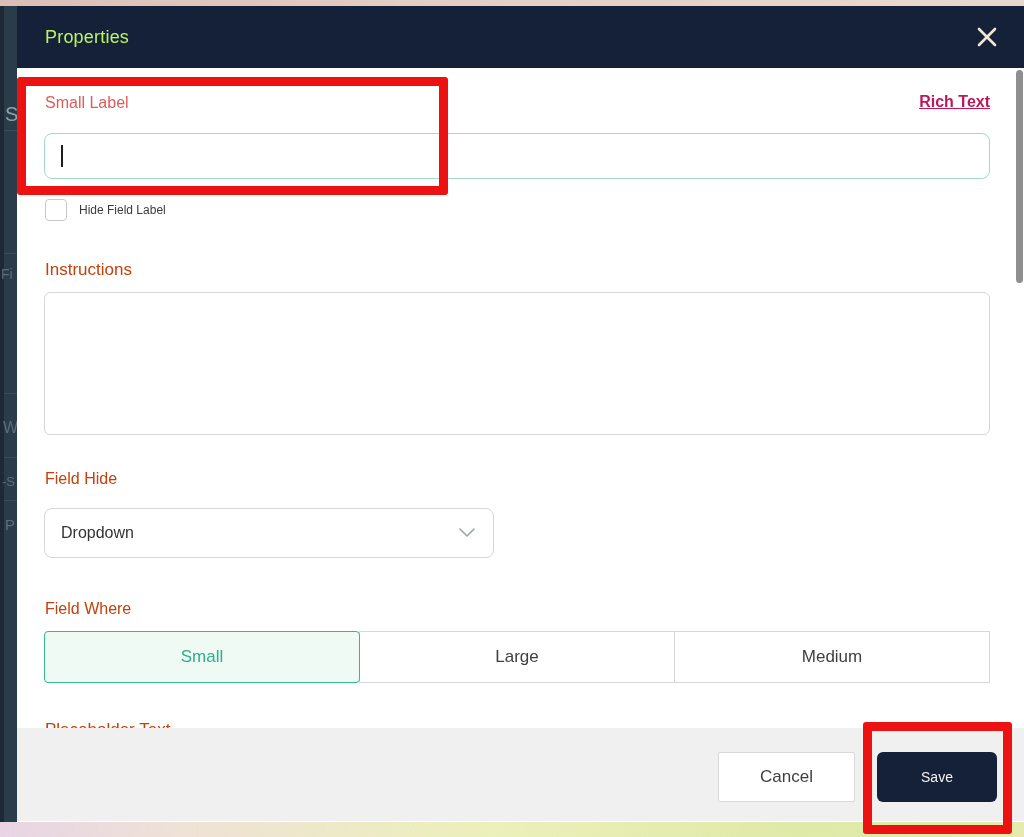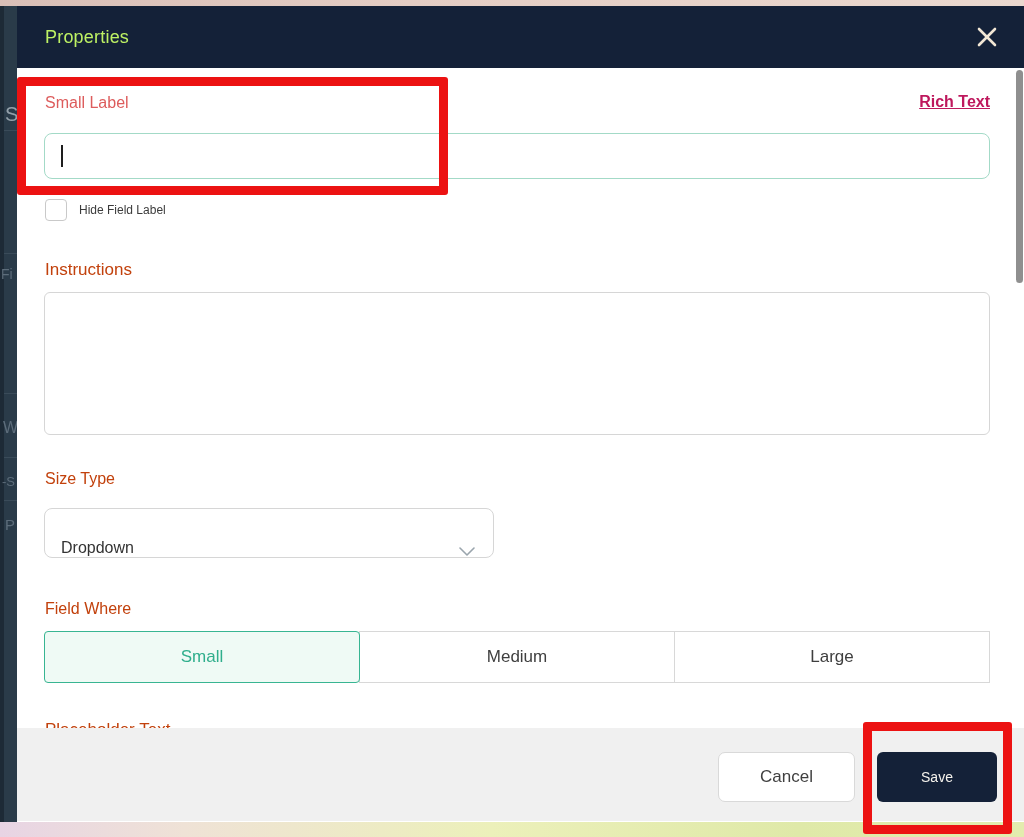--- a/index.html
+++ b/index.html
@@ -48,35 +48,35 @@
   .plain-label { position:absolute; left:28px; font-size:16px; color:#c2410c; }
   .lbl-instructions { top:254px; font-size:17px; }
   .lbl-field-type { top:464px; }
   .lbl-field-size { top:594px; }
   .lbl-placeholder { top:714px; font-size:17px; z-index:1; }
 
   .textarea-box { position:absolute; left:27px; top:286px; width:946px; height:143px;
     border:1px solid #d6d6d6; border-radius:6px; background:#fff; }
 
   .select-box { position:absolute; left:27px; top:502px; width:450px; height:50px; border:1px solid #d6d6d6;
-    border-radius:8px; background:#fff; display:flex; align-items:flex-end; justify-content:space-between;
+    border-radius:8px; background:#fff; display:flex; align-items:center; justify-content:space-between;
     padding:0 18px 0 16px; cursor:pointer; }
   .select-value { font-size:16px; color:#333; }
 
   .segmented { position:absolute; left:27px; top:625px; width:946px; height:52px; display:flex; }
   .segment { flex:1; display:flex; align-items:center; justify-content:center; font-size:17px;
     background:#fff; border:1px solid #d8d8d8; color:#3f3f3f; cursor:pointer; }
   .segment + .segment { margin-left:-1px; }
   .segment.selected { background:#effaf5; border:1.5px solid #38b592; border-radius:4px; color:#2fae8c; z-index:2; }
 
   .scroll-thumb { position:absolute; left:999px; top:64px; width:7px; height:213px; background:#8f8f8f; border-radius:4px; }
 
   .modal-footer { position:absolute; left:0; top:722px; width:1007px; height:93px; background:#f0f0f0; z-index:3; }
   .cancel-btn { position:absolute; left:701px; top:24px; width:137px; height:50px; background:#fff;
-    border:1px solid #d9d9d9; border-radius:7px; font-size:17px; color:#3f3f3f;
+    border:1px solid #d9d9d9; border-radius:2px; font-size:17px; color:#3f3f3f;
     font-family:"Liberation Sans", sans-serif; cursor:pointer; }
   .save-btn { position:absolute; left:860px; top:24px; width:120px; height:50px; background:#142138;
     border:none; border-radius:6px; font-size:14px; color:#f5f2ec;
     font-family:"Liberation Sans", sans-serif; cursor:pointer; }
 
   
   .annot { position:absolute; border:9px solid #ec1212; border-radius:3px; z-index:5; pointer-events:none; }
   .annot-1 { left:17px; top:77px; width:431px; height:118px; }
   .annot-2 { left:863px; top:722px; width:149px; height:112px; }
 </style>
@@ -126,33 +126,33 @@
     </div>
 
     <div class="checkbox-row">
       <span class="checkbox-box"></span>
       <span class="checkbox-label">Hide Field Label</span>
     </div>
 
     <span class="plain-label lbl-instructions">Instructions</span>
     <div class="textarea-box"></div>
 
-    <span class="plain-label lbl-field-type">Size Type</span>
+    <span class="plain-label lbl-field-type">Field Hide</span>
     <div class="select-box">
       <span class="select-value">Dropdown</span>
       <svg width="16" height="10" viewBox="0 0 16 10">
         <polyline points="1,1 8,8 15,1" fill="none" stroke="#9aa5ad" stroke-width="1.6" stroke-linecap="round" stroke-linejoin="round"></polyline>
       </svg>
     </div>
 
     <span class="plain-label lbl-field-size">Field Where</span>
     <div class="segmented">
       <div class="segment selected">Small</div>
+      <div class="segment">Large</div>
       <div class="segment">Medium</div>
-      <div class="segment">Large</div>
     </div>
 
     <span class="plain-label lbl-placeholder">Placeholder Text</span>
 
     <div class="scroll-thumb"></div>
 
     <div class="modal-footer">
       <button class="cancel-btn">Cancel</button>
       <button class="save-btn">Save</button>
     </div>

